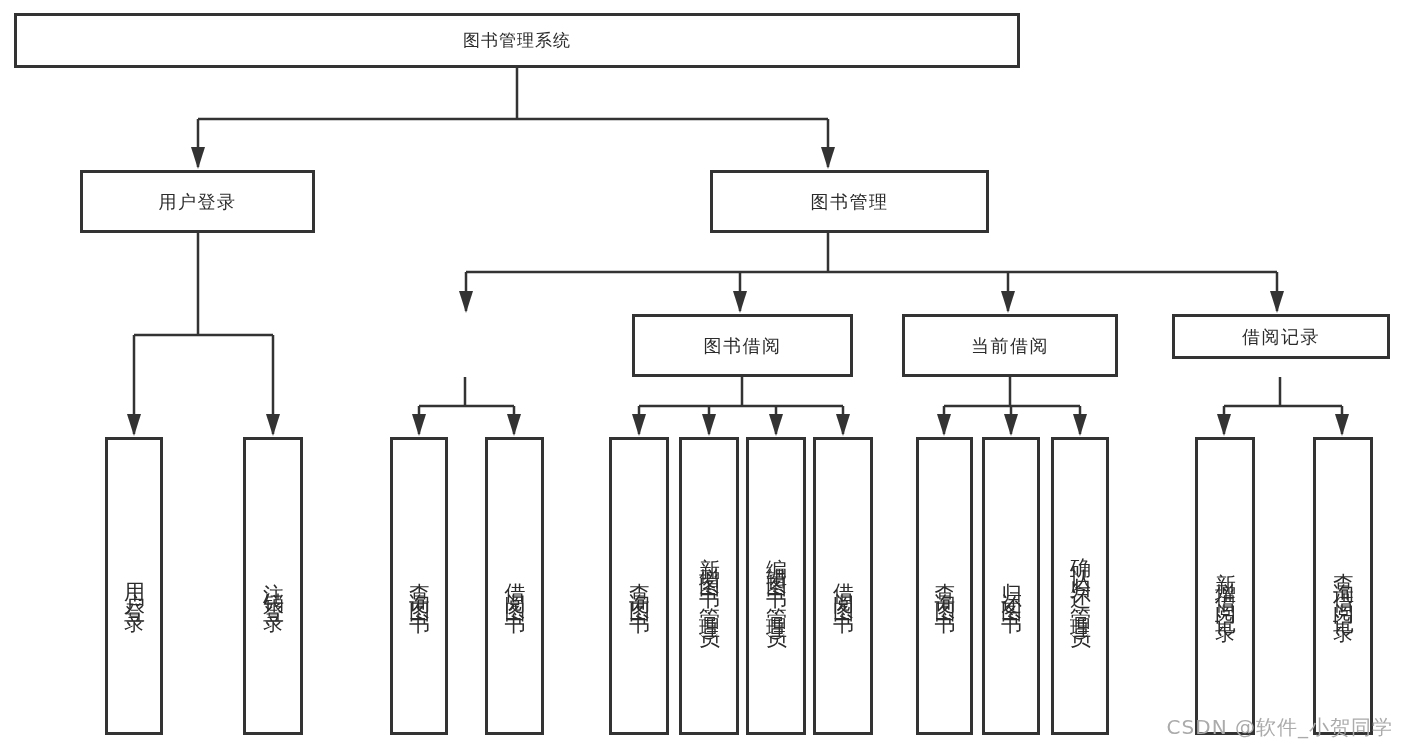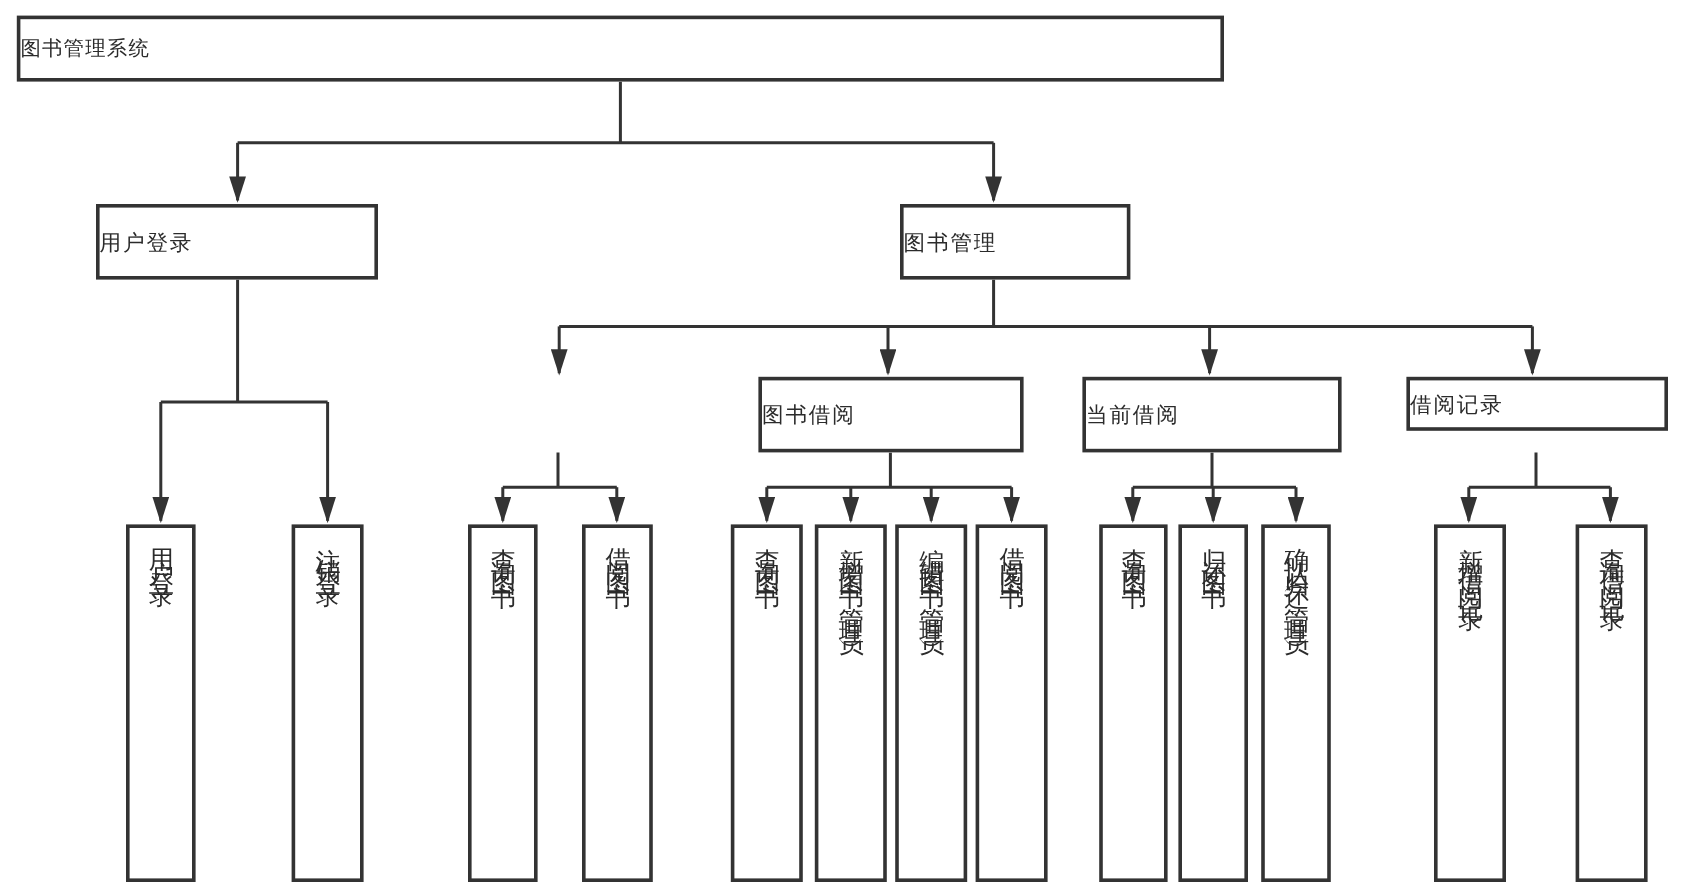--- a/index.html
+++ b/index.html
@@ -12,20 +12,21 @@
   }
   #wires{position:absolute;left:0;top:0;z-index:1;}
   .node{
     position:absolute;
     box-sizing:border-box;
     border:3px solid #333333;
     background:#ffffff;
     color:#2b2b2b;
     display:flex;
     align-items:center;
+    justify-content:center;
     z-index:2;
     text-align:center;
   }
   .node.h{font-size:18px;letter-spacing:1.5px;white-space:nowrap;}
   .node.root{font-size:17px;letter-spacing:1px;}
   .node.v{
     writing-mode:vertical-rl;
     text-orientation:mixed;
     font-size:21px;
     letter-spacing:10px;
@@ -84,21 +85,21 @@
     </g>
   </svg>
 
   <div class="node h root" style="left:14px;top:13px;width:1006px;height:55px">
     <span>图书管理系统</span>
   </div>
 
   <div class="node h" style="left:80px;top:170px;width:235px;height:63px">
     <span>用户登录</span>
   </div>
-  <div class="node h" style="left:750px;top:170px;width:192px;height:63px">
+  <div class="node h" style="left:710px;top:170px;width:279px;height:63px">
     <span>图书管理</span>
   </div>
 
   <div class="node h" style="left:632px;top:314px;width:221px;height:63px">
     <span>图书借阅</span>
   </div>
   <div class="node h" style="left:902px;top:314px;width:216px;height:63px">
     <span>当前借阅</span>
   </div>
   <div class="node h" style="left:1172px;top:314px;width:218px;height:45px">
@@ -142,13 +143,14 @@
     <span>确认归还（管理员）</span>
   </div>
 
   <div class="node v" style="left:1195px;top:437px;width:60px;height:298px">
     <span>新增借阅记录</span>
   </div>
   <div class="node v" style="left:1313px;top:437px;width:60px;height:298px">
     <span>查询借阅记录</span>
   </div>
 
+  <div class="watermark">CSDN @软件_小贺同学</div>
 </div>
 
 </body></html>

